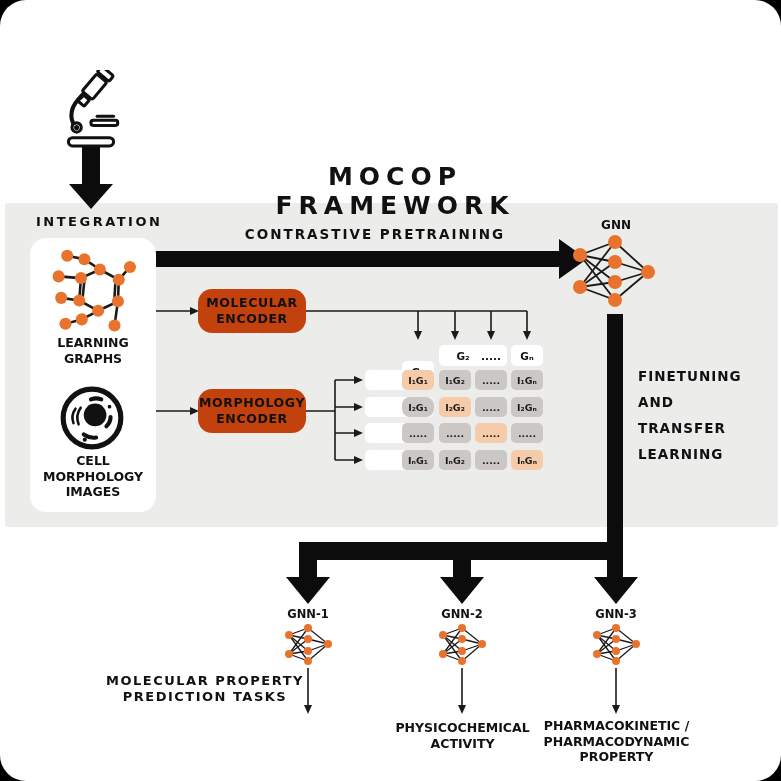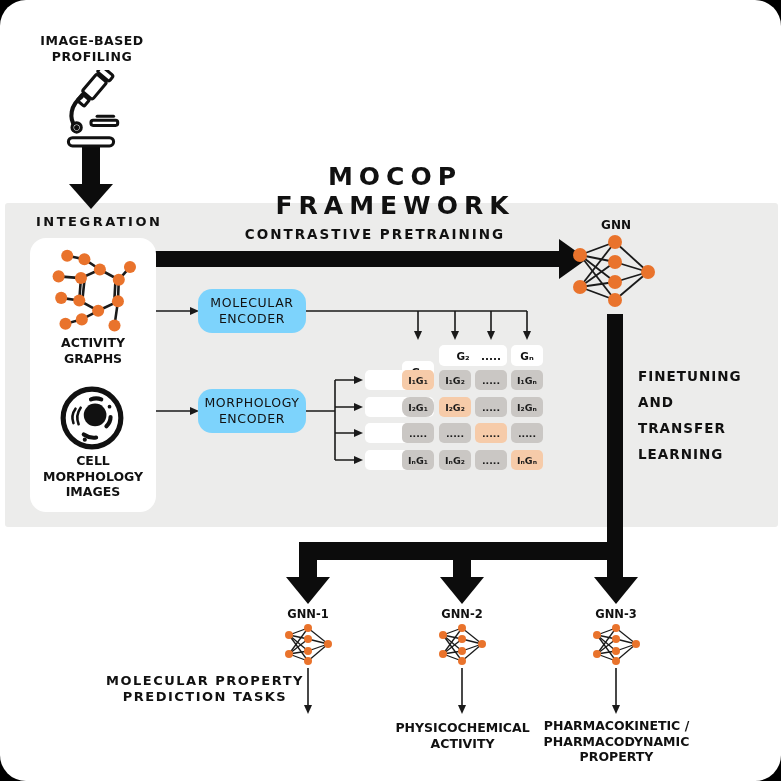--- a/index.html
+++ b/index.html
@@ -5,22 +5,22 @@
   html,body{margin:0;padding:0;background:#000;}
   .sheet{
     position:relative;width:781px;height:781px;background:#fff;
     border-radius:26px;overflow:hidden;
     font-family:"DejaVu Sans","Liberation Sans",sans-serif;color:#111;
   }
   .abs{position:absolute;}
   .lbl{font-weight:bold;color:#111;text-align:center;line-height:1.25;}
   .gray-box{background:var(--framework-bg,#ECECEB);border-radius:3px;z-index:1;}
   .panel{background:#fff;border-radius:16px;z-index:3;}
-  .enc-box{background:#7dd3fc;border-radius:14px;z-index:3;display:flex;align-items:center;justify-content:center;
-           font-weight:normal;font-size:12.5px;text-align:center;letter-spacing:0.6px;line-height:1.3;}
+  .enc-box{background:#c2410c;border-radius:14px;z-index:3;display:flex;align-items:center;justify-content:center;
+           font-weight:bold;font-size:12.5px;text-align:center;letter-spacing:0.6px;line-height:1.3;}
   #connectors{position:absolute;left:0;top:0;z-index:2;}
   .z3{z-index:3;}
   .mx{border-radius:5px;display:flex;align-items:center;justify-content:center;
       font-weight:bold;z-index:3;}
   .mx-head{background:#fff;font-size:10.5px;}
   .mx-lab{background:#fff;font-size:10.5px;padding-left:36px;}
   .mx-cell{background:var(--cell-gray,#CAC7C4);font-size:9.5px;color:#1b1b1b;}
   .mx-cell.hl{background:var(--cell-hl,#F6CBA9);}
   .node{fill:var(--accent,#E9732C);}
   .edge{stroke:#1a1a1a;}
@@ -90,21 +90,20 @@
     <g stroke="#1a1a1a" stroke-width="1.6" fill="#1a1a1a">
       <line x1="308" y1="668" x2="308" y2="705"></line>
         <polygon points="304,705 312,705 308,714" stroke="none"></polygon>
       <line x1="462" y1="668" x2="462" y2="705"></line>
         <polygon points="458,705 466,705 462,714" stroke="none"></polygon>
       <line x1="616" y1="668" x2="616" y2="705"></line>
         <polygon points="612,705 620,705 616,714" stroke="none"></polygon>
     </g>
   </svg>
 
-  <div class="abs lbl z3" style="left:33px;top:33px;width:118px;font-size:12.5px;letter-spacing:0.5px;">IMAGE-BASED PROFILING</div>
 
   <svg class="abs z3" style="left:60px;top:70px;" width="62" height="78" viewBox="0 0 60 76">
     <g stroke="#111" stroke-width="3" fill="#fff" stroke-linecap="round" stroke-linejoin="round">
       <g transform="rotate(40 33 16)">
         <rect x="26" y="-4" width="15" height="7" rx="2"></rect>
         <rect x="27" y="5" width="13" height="22" rx="2"></rect>
         <rect x="29" y="29" width="9" height="8" rx="1"></rect>
       </g>
       <path d="M21,26 C10,34 8,47 15,56" fill="none" stroke-width="4"></path>
       <circle cx="16" cy="56" r="4.5"></circle>
@@ -138,21 +137,21 @@
         <circle class="node" cx="40" cy="13" r="7"></circle>
       <circle class="node" cx="93" cy="22" r="7"></circle>
         <circle class="node" cx="10" cy="33" r="7"></circle>
       <circle class="node" cx="13" cy="58" r="7"></circle>
         <circle class="node" cx="18" cy="88" r="7"></circle>
       <circle class="node" cx="37" cy="83" r="7"></circle>
         <circle class="node" cx="75" cy="90" r="7"></circle>
     </g>
   </svg>
 
-  <div class="abs lbl z3" style="left:34px;top:335px;width:118px;font-size:12.5px;">ACTIVITY GRAPHS</div>
+  <div class="abs lbl z3" style="left:34px;top:335px;width:118px;font-size:12.5px;">LEARNING GRAPHS</div>
 
   <svg class="abs z3" style="left:58px;top:384px;" width="68" height="68" viewBox="0 0 66 66">
     <circle cx="33" cy="33" r="28" stroke="#111" stroke-width="5" fill="#fff"></circle>
     <circle cx="36" cy="30" r="11" fill="#111"></circle>
     <g stroke="#111" fill="none" stroke-linecap="round">
       <path d="M17,24 A15,15 0 0,0 15,38" stroke-width="2.5"></path>
       <path d="M22,23 A17,17 0 0,0 20,39" stroke-width="2.5"></path>
       <path d="M25,49 q6,4 12,3" stroke-width="4"></path>
       <path d="M47,41 q4,-4 4,-9" stroke-width="4"></path>
       <path d="M42,15 q-5,-2 -10,0" stroke-width="4"></path>

